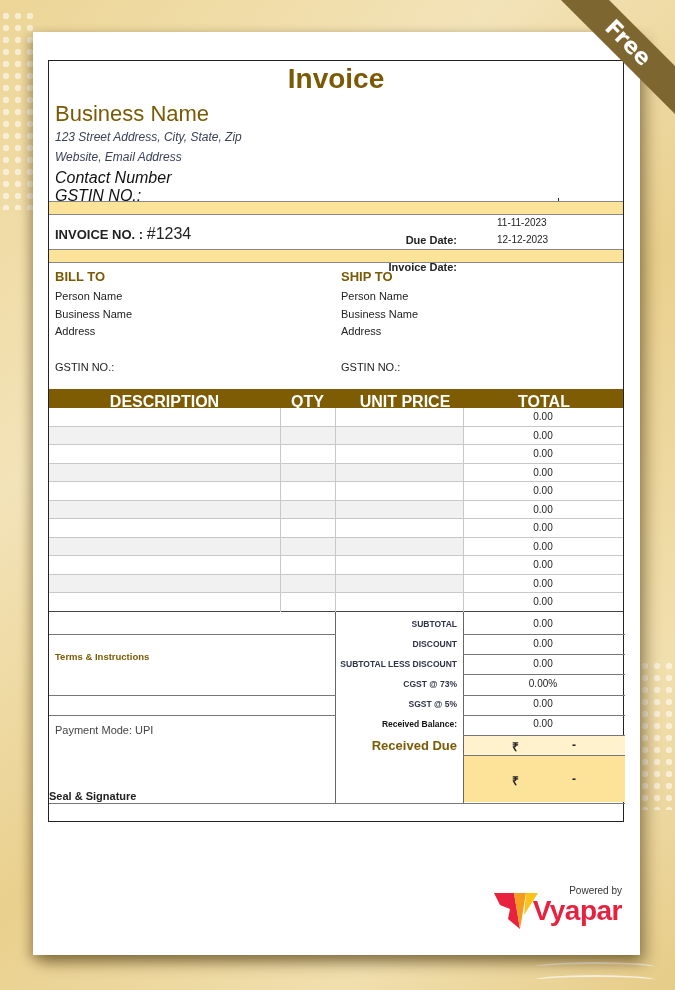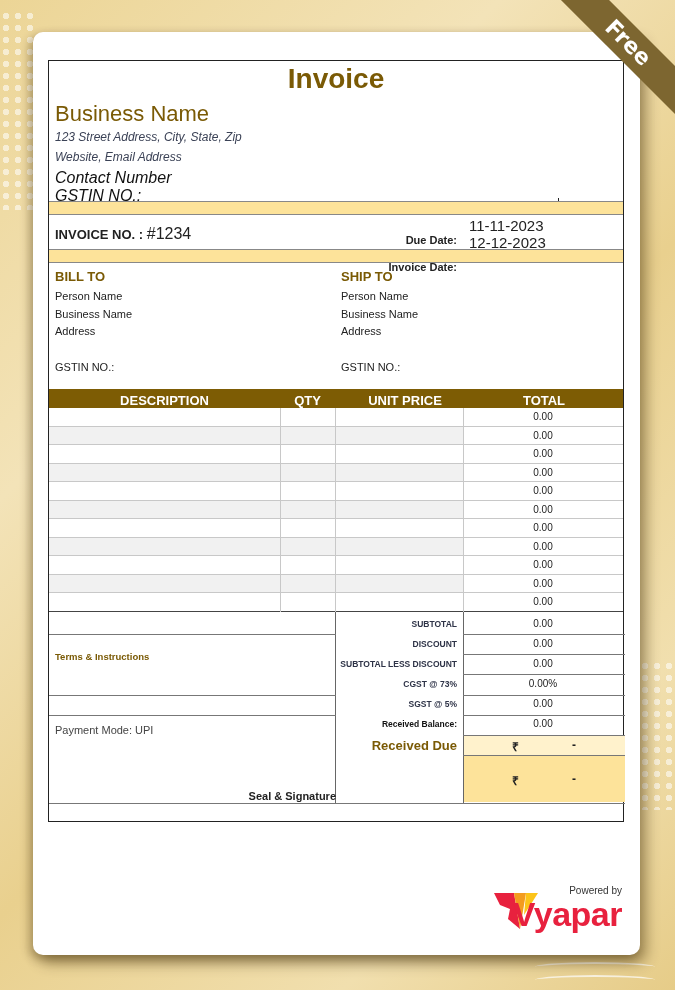--- a/index.html
+++ b/index.html
@@ -27,21 +27,20 @@
       position: absolute; top: 26px; right: -38px; width: 170px; height: 34px;
       background: #7d6630; color: #fff; transform: rotate(45deg);
       text-align: center; font-size: 22px; line-height: 34px; font-weight: bold;
       font-family: "DejaVu Sans", sans-serif;
     }
     .paper {
       position: absolute; left: 33px; top: 32px; width: 607px; height: 923px;
       background: #fff;
       box-shadow: 6px 8px 14px rgba(60,40,0,0.45), -4px 4px 10px rgba(60,40,0,0.3);
       z-index: 2;
-      border-radius: 10px;
     }
     .invoice {
       position: absolute; left: 15px; top: 28px; width: 576px; height: 762px;
       border: 1px solid #222;
       font-family: "Liberation Sans", sans-serif;
       color: #222;
     }
     .title {
       position: absolute; left: 0; top: 2px; width: 100%; text-align: center;
       font-size: 28px; font-weight: bold; color: #7a5a05;
@@ -53,49 +52,49 @@
       position: absolute; left: 371px; top: 137px; width: 139px; height: 6px;
       border-bottom: 1.5px solid #222; border-right: 1.5px solid #222;
     }
     .band {
       position: absolute; left: 0; width: 100%; height: 14px; background: #fde39a;
       border-top: 1px solid #888; border-bottom: 1px solid #888;
     }
     .inv-no { position: absolute; left: 6px; top: 164px; font-size: 13px; }
     .inv-no b { font-weight: bold; }
     .date-label { position: absolute; font-size: 11px; font-weight: bold; text-align: right; width: 120px; }
-    .date-val { position: absolute; font-size: 15px; }
+    .date-val { position: absolute; font-size: 10px; margin-left: 28px; }
     .addr-head { position: absolute; font-size: 13px; font-weight: bold; color: #7a5a05; }
     .addr-line { position: absolute; font-size: 11px; color: #222; }
     .table-head {
       position: absolute; left: 0; top: 328px; width: 100%; height: 19px;
-      background: #7d5c04; color: #fff; font-size: 13px; font-weight: bold;
+      background: #7d5c04; color: #fff; font-size: 16px; font-weight: bold;
     }
     .table-head span { position: absolute; top: 4px; text-align: center; }
     .row {
       position: absolute; left: 0; width: 100%; height: 18.5px;
       border-bottom: 1px solid #c8c8c8;
     }
     .row.alt .cell-shade { background: #f1f1f1; }
     .cell-shade { position: absolute; top: 0; height: 100%; }
     .vline { position: absolute; width: 1px; background: #c8c8c8; }
     .row-total { position: absolute; left: 414px; width: 160px; top: 3px; text-align: center; font-size: 10px; }
     .sum-label { position: absolute; left: 288px; width: 120px; text-align: right; font-size: 8.5px; font-weight: bold; color: #2e3347; }
     .sum-label.blk { color: #111; }
     .sum-val { position: absolute; left: 414px; width: 160px; text-align: center; font-size: 10px; }
     .hline { position: absolute; height: 1px; background: #777; }
     .terms { position: absolute; left: 6px; top: 590px; font-size: 9.5px; font-weight: bold; color: #7a5a05; }
     .pay { position: absolute; left: 6px; top: 663px; font-size: 11px; color: #444; }
-    .seal { position: absolute; left: 0; width: 287px; top: 760px; font-size: 11px; font-weight: bold; text-align: right; }
+    .seal { position: absolute; left: 0; width: 287px; top: 760px; font-size: 11px; font-weight: bold; text-align: left; }
     .bal-due { position: absolute; left: 288px; width: 120px; text-align: right; font-size: 13px; font-weight: bold; color: #7a5a05; }
     .grand { position: absolute; left: 288px; width: 120px; text-align: right; font-size: 17px; font-weight: bold; color: #7a5a05; }
     .cur { position: absolute; font-size: 12px; font-weight: bold; }
     .vyapar { position: absolute; right: 18px; bottom: 26px; width: 128px; height: 44px; }
     .pw { position: absolute; right: 0; top: 0; font-size: 10px; color: #333; }
-    .vy-word { position: absolute; right: 0; top: 10px; font-size: 34px; font-weight: bold; color: #e8213e; letter-spacing: -0.5px; }
+    .vy-word { position: absolute; right: 0; top: 10px; font-size: 28px; font-weight: bold; color: #e8213e; letter-spacing: -0.5px; }
   </style>
 </head>
 <body>
 
 <div class="bg-dots" style="left:0;top:10px;"></div>
 <div class="bg-dots" style="right:0;top:660px;height:150px;"></div>
 <div class="bg-wave" style="right:20px;top:962px;"></div>
 <div class="bg-wave" style="right:20px;top:975px;"></div>
 
 <div class="ribbon">

